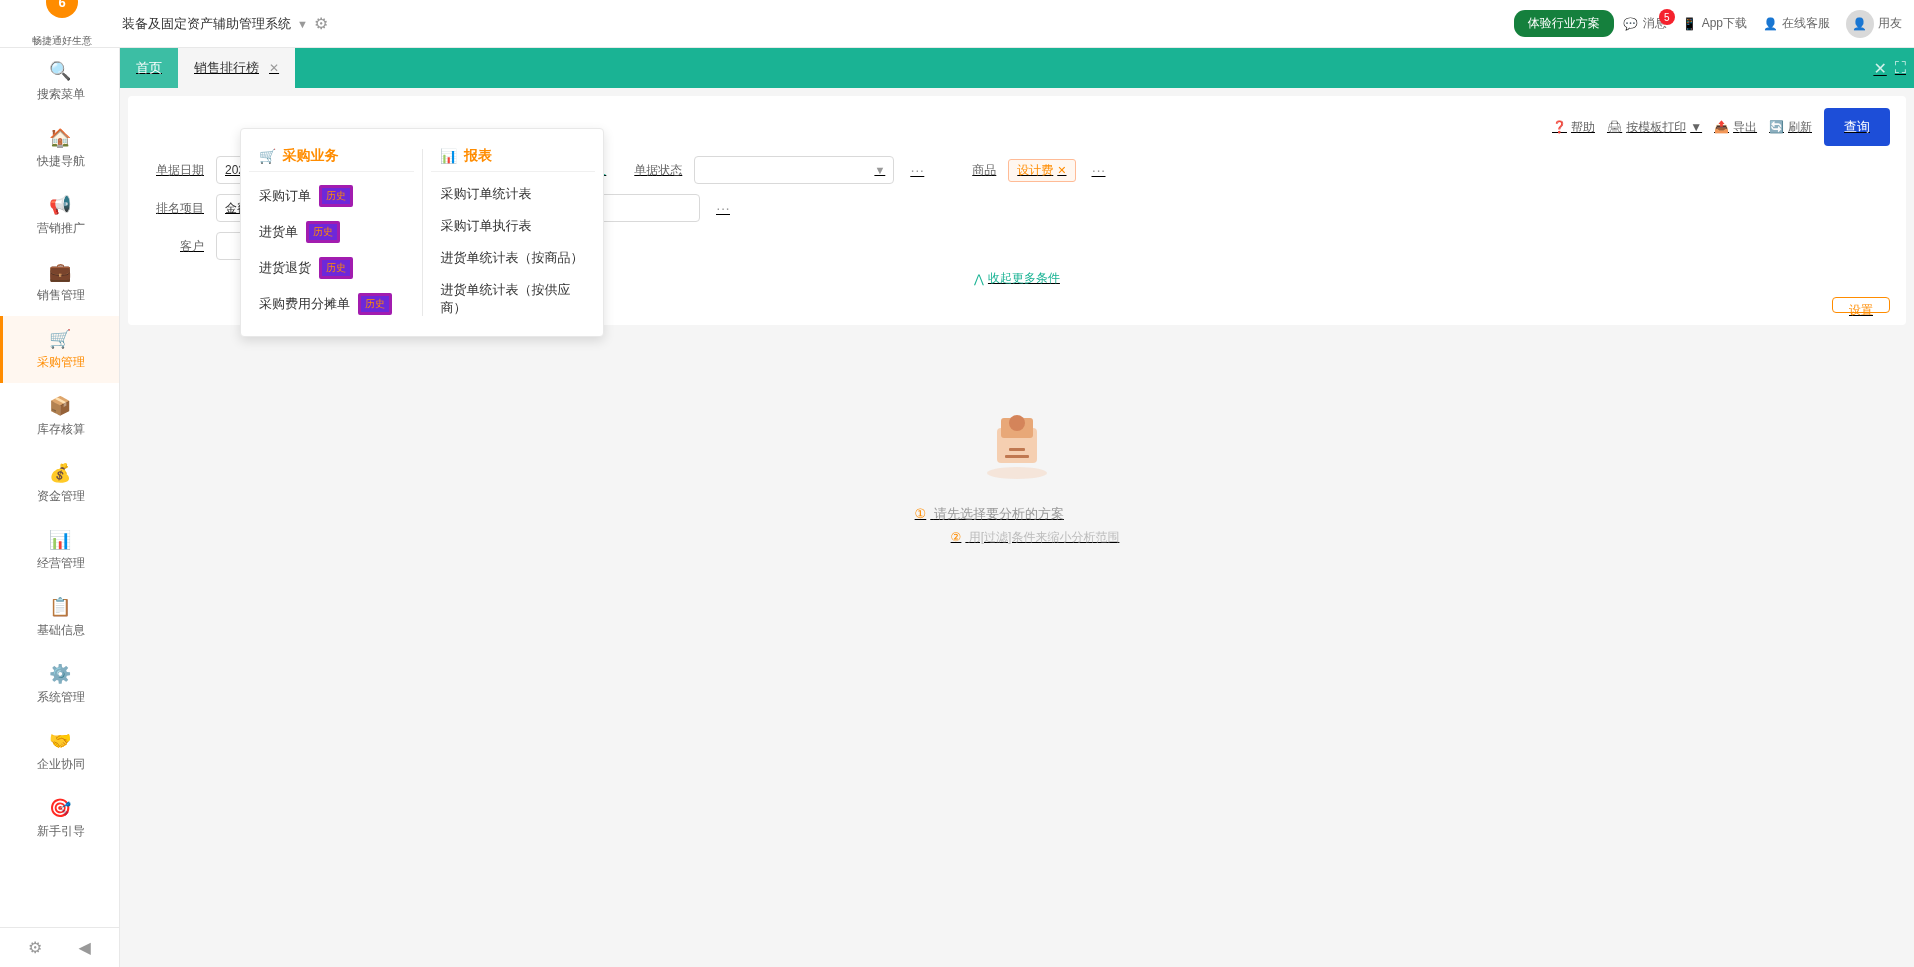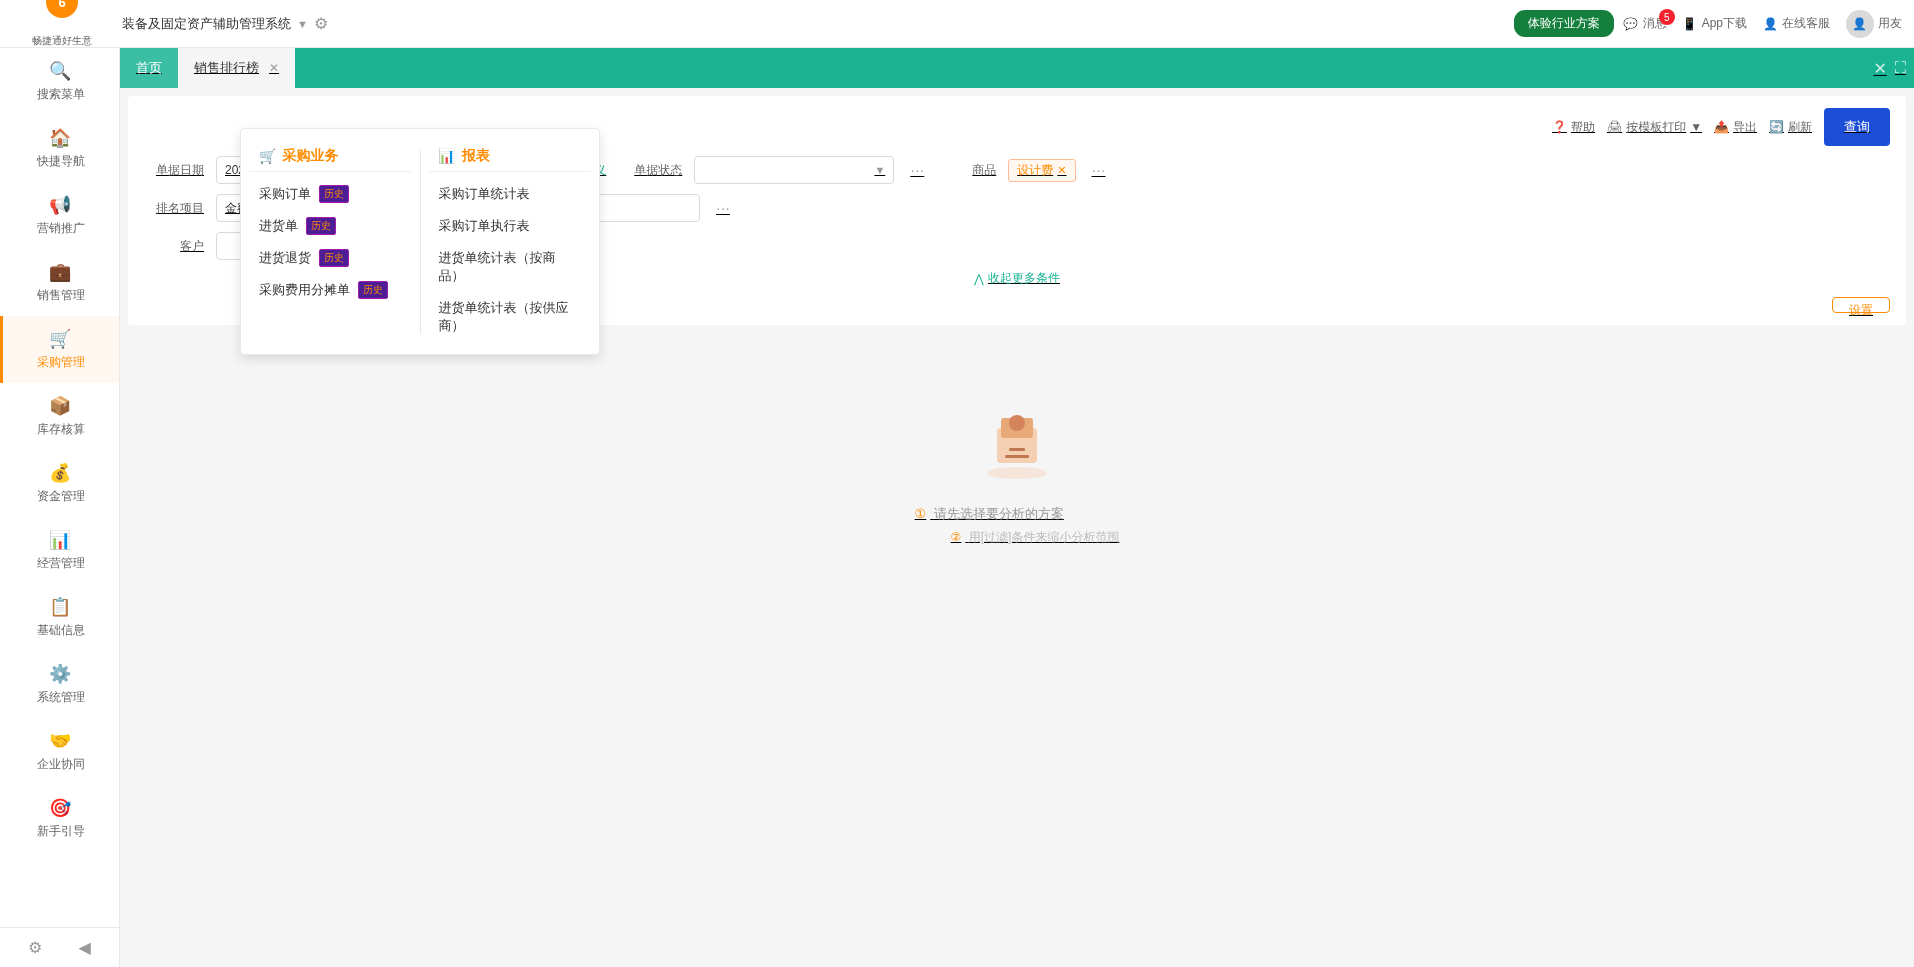--- a/index.html
+++ b/index.html
@@ -350,22 +350,22 @@
       display: flex;
       align-items: center;
       gap: 8px;
       padding: 7px 10px;
       cursor: pointer;
       color: #333;
       font-size: 13px;
       border-radius: 3px;
     }
     .history-badge {
-      background: #4c1d95;
-      border: 1px solid #a21caf;
+      background: #6d28d9;
+      border: 3px solid #a21caf;
       color: #ff8c00;
       font-size: 10px;
       padding: 1px 4px;
       border-radius: 2px;
     }
     .menu-divider {
       width: 1px;
       background: #e8e8e8;
       margin: 8px 0;
     }

